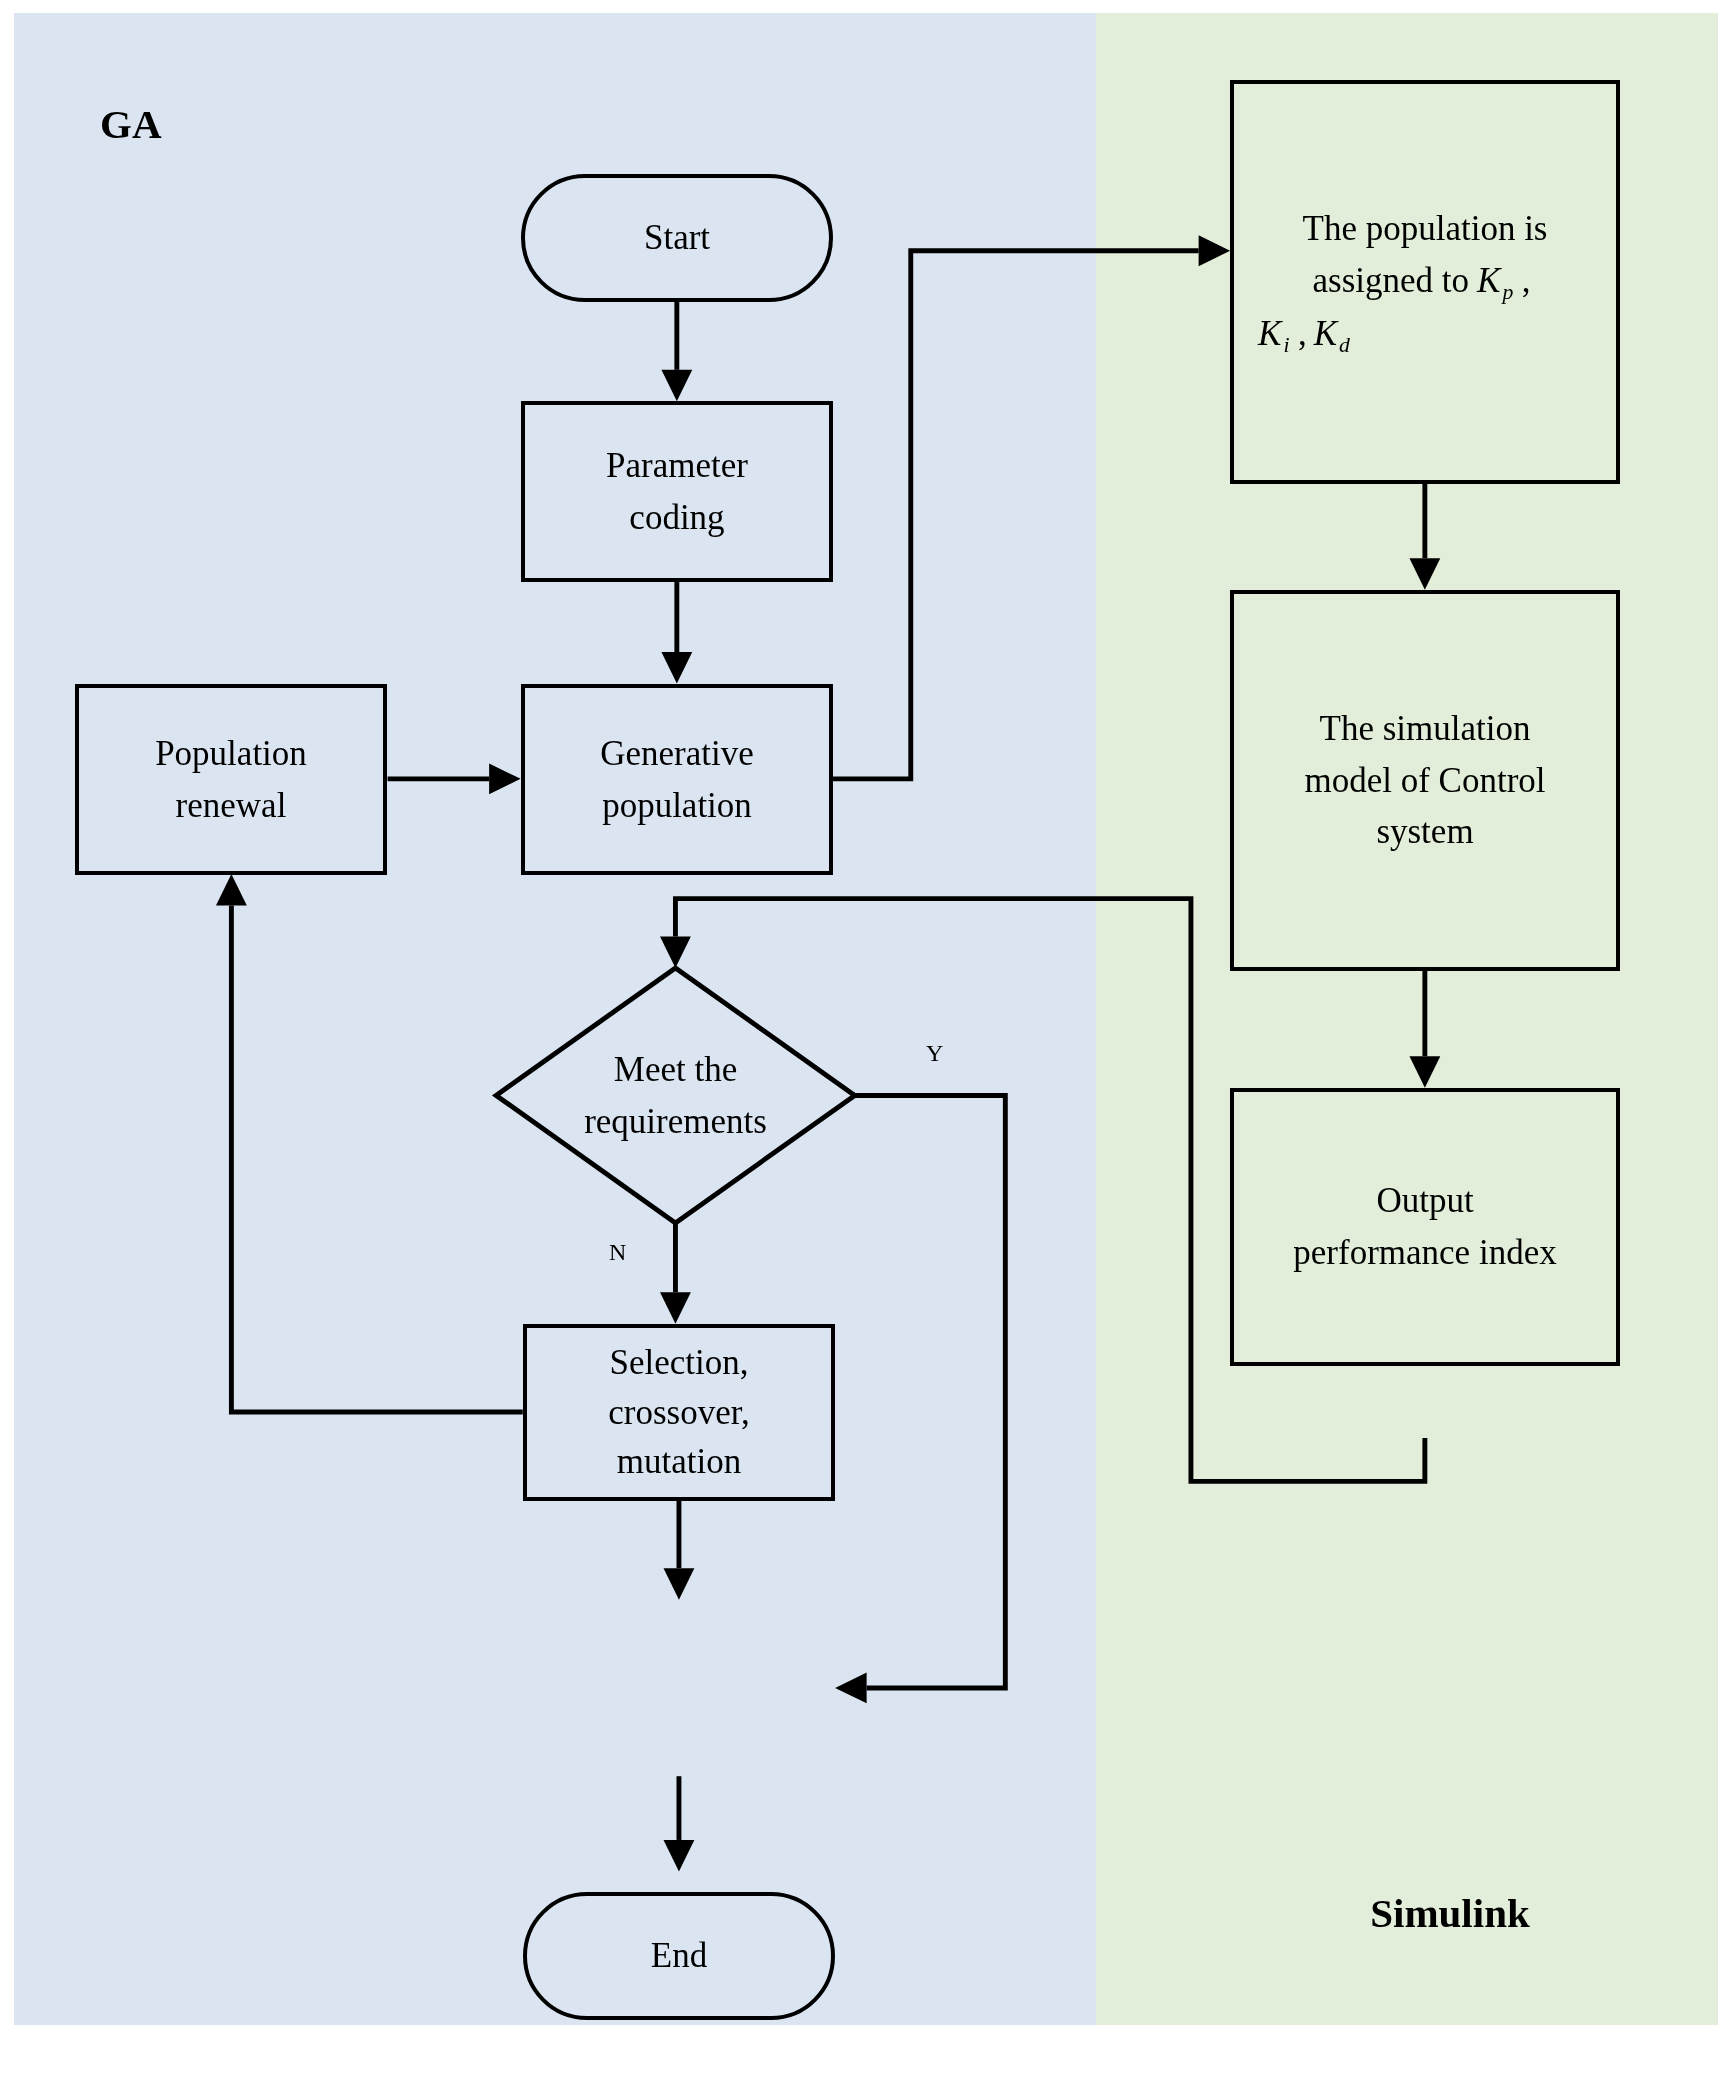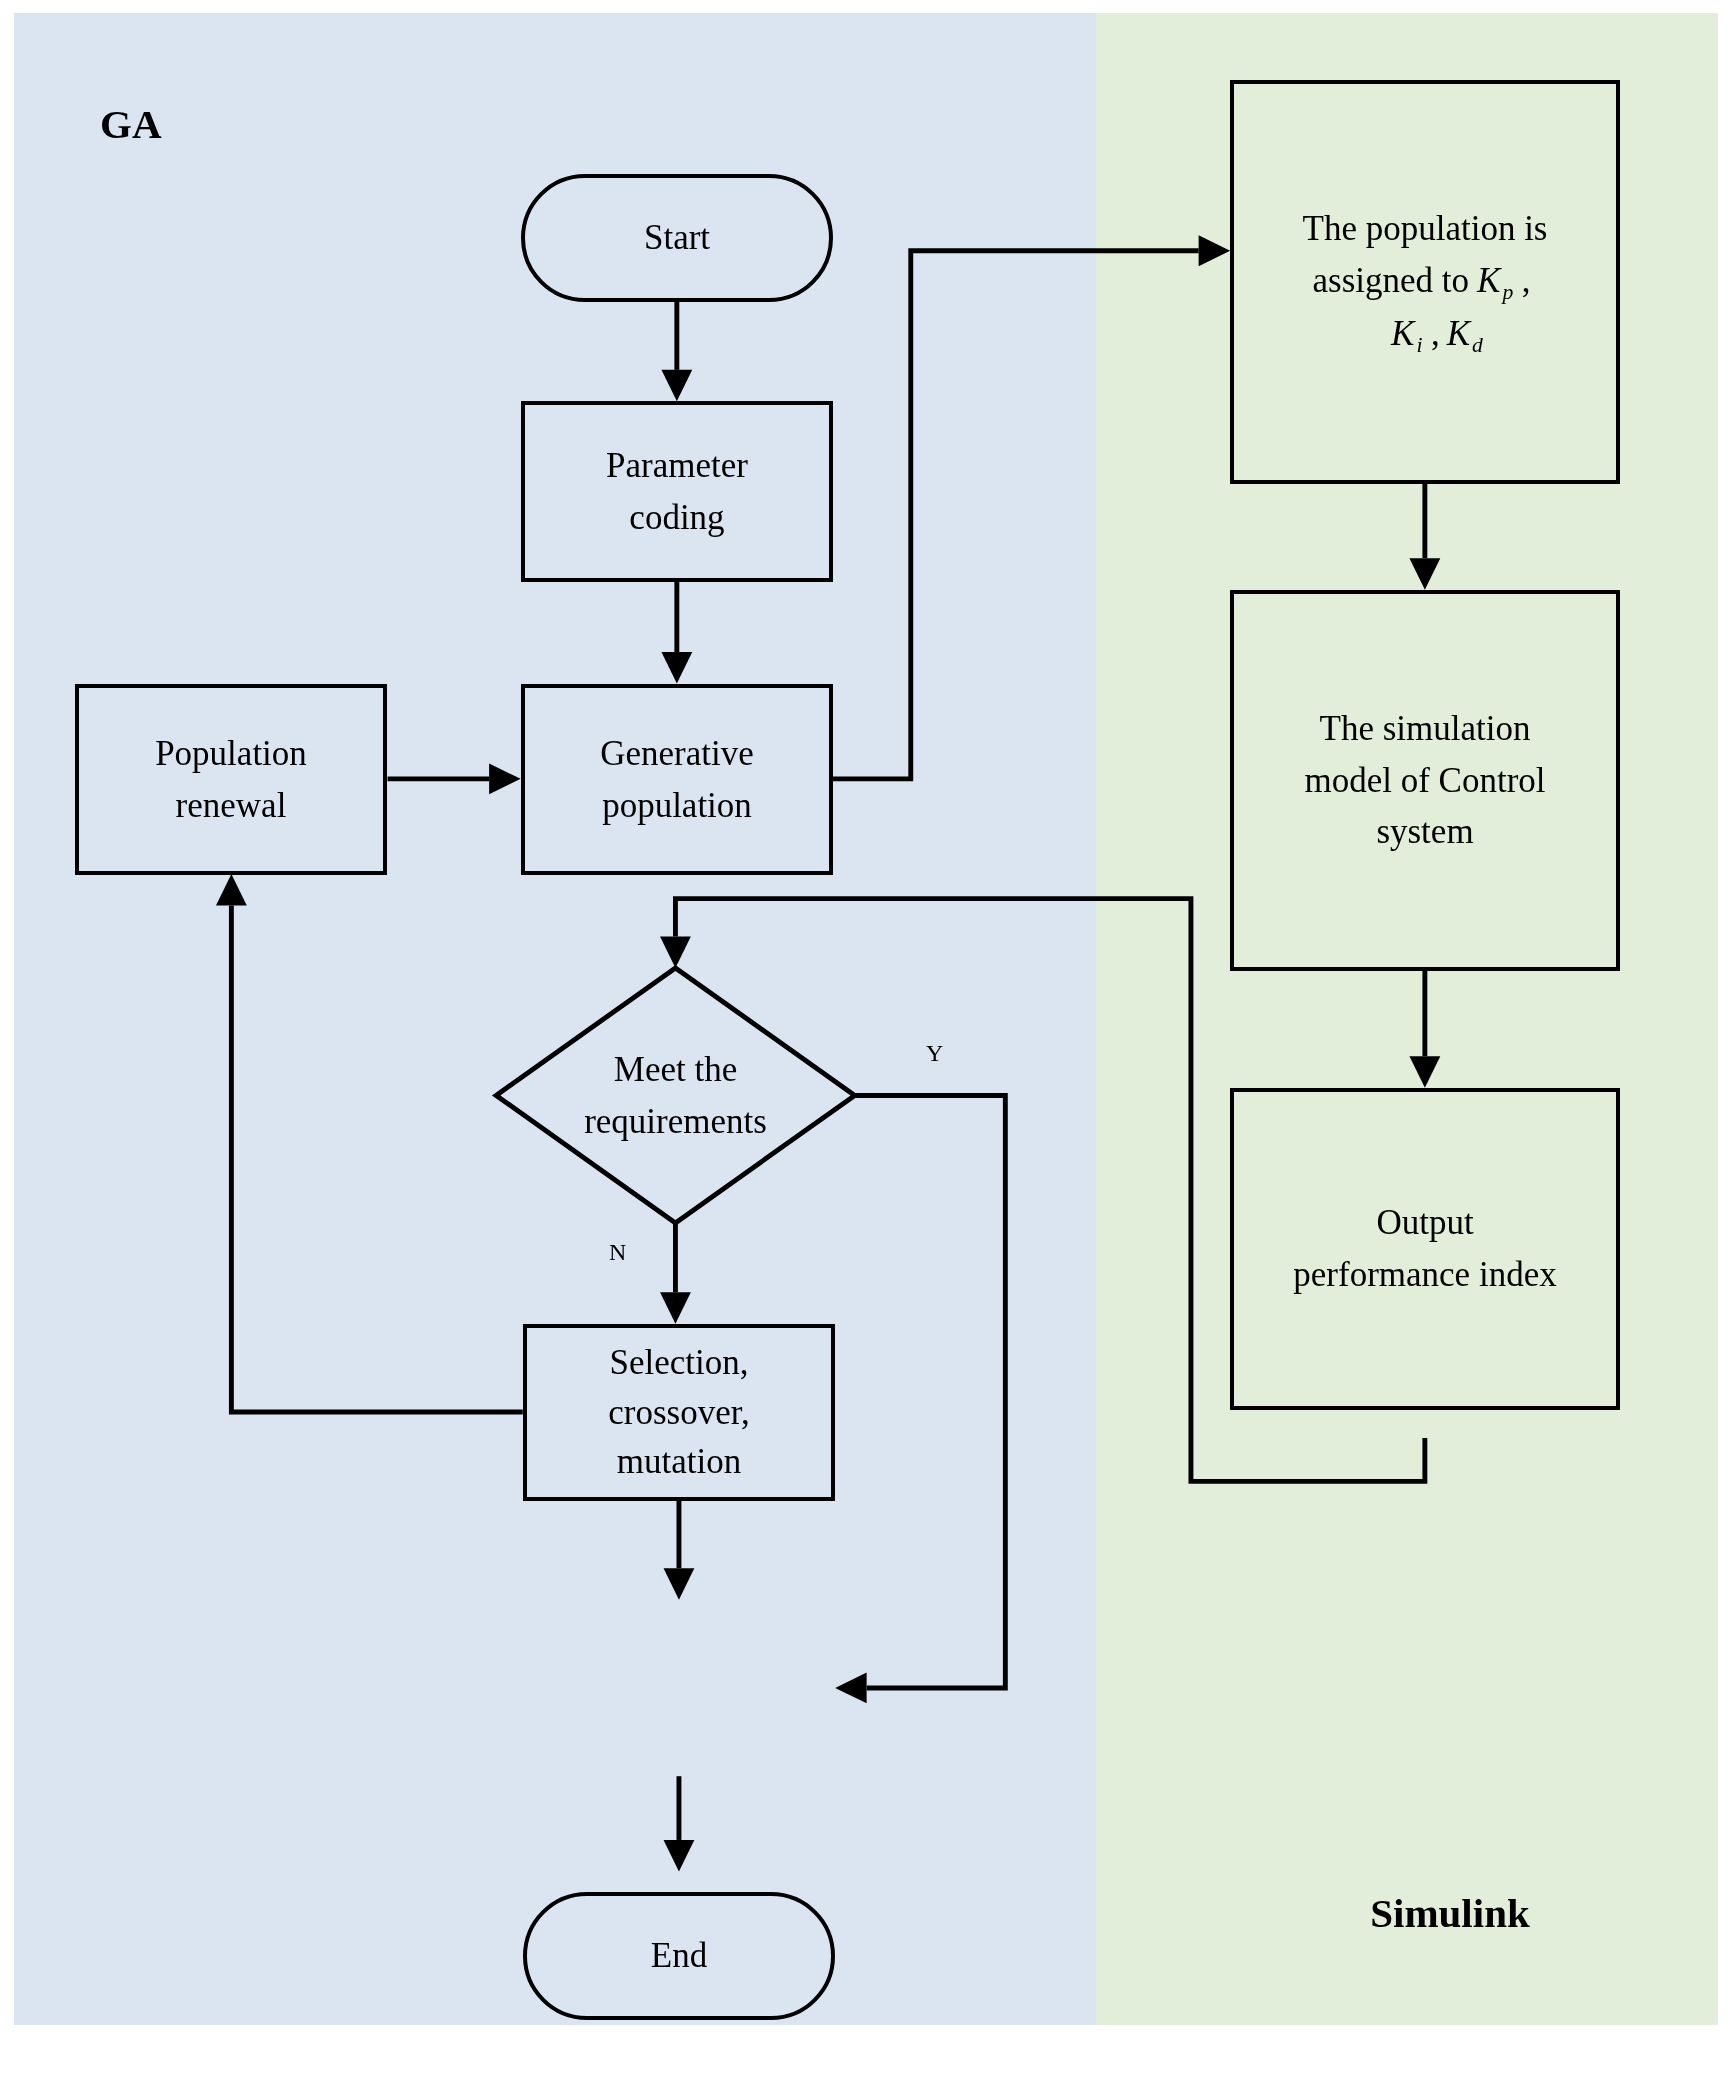--- a/index.html
+++ b/index.html
@@ -32,21 +32,21 @@
     position:absolute;display:flex;flex-direction:column;justify-content:center;
     text-align:center;font-size:35px;line-height:1.48;
   }
   .corner-label{position:absolute;font-weight:bold;font-size:41px;line-height:1;}
   #simulink-label{width:238px;text-align:center;}
   .edge-label{position:absolute;font-size:24px;line-height:1;}
   .kvar{font-style:italic;}
   .ksub{font-style:italic;font-size:0.62em;vertical-align:-0.32em;margin-left:2.1px;}
   .kcomma{margin:0 7px 0 8.4px;}
   .kterm{margin-left:8px;white-space:nowrap;}
-  .assign-line3{text-align:center;padding-left:24px;width:100%;box-sizing:border-box;}
+  .assign-line3{text-align:left;padding-left:24px;width:100%;box-sizing:border-box;}
   .assign-line3 .kterm{margin-left:0;}
 </style>
 </head>
 <body>
 
 <div id="stage">
 
   <div id="region-ga" class="region"></div>
   <div id="region-sim" class="region"></div>
 
@@ -164,21 +164,21 @@
   </div>
 
   <div class="node green" style="left:1230px;top:590px;width:390px;height:381px;">
     <div class="lines">
       <div>The simulation</div>
       <div>model of Control</div>
       <div>system</div>
     </div>
   </div>
 
-  <div class="node green" style="left:1230px;top:1088px;width:390px;height:322px;">
+  <div class="node green" style="left:1230px;top:1088px;width:390px;height:278px;">
     <div class="lines">
       <div>Output</div>
       <div>performance index</div>
     </div>
   </div>
 
 </div>
 
 
 </body></html>

